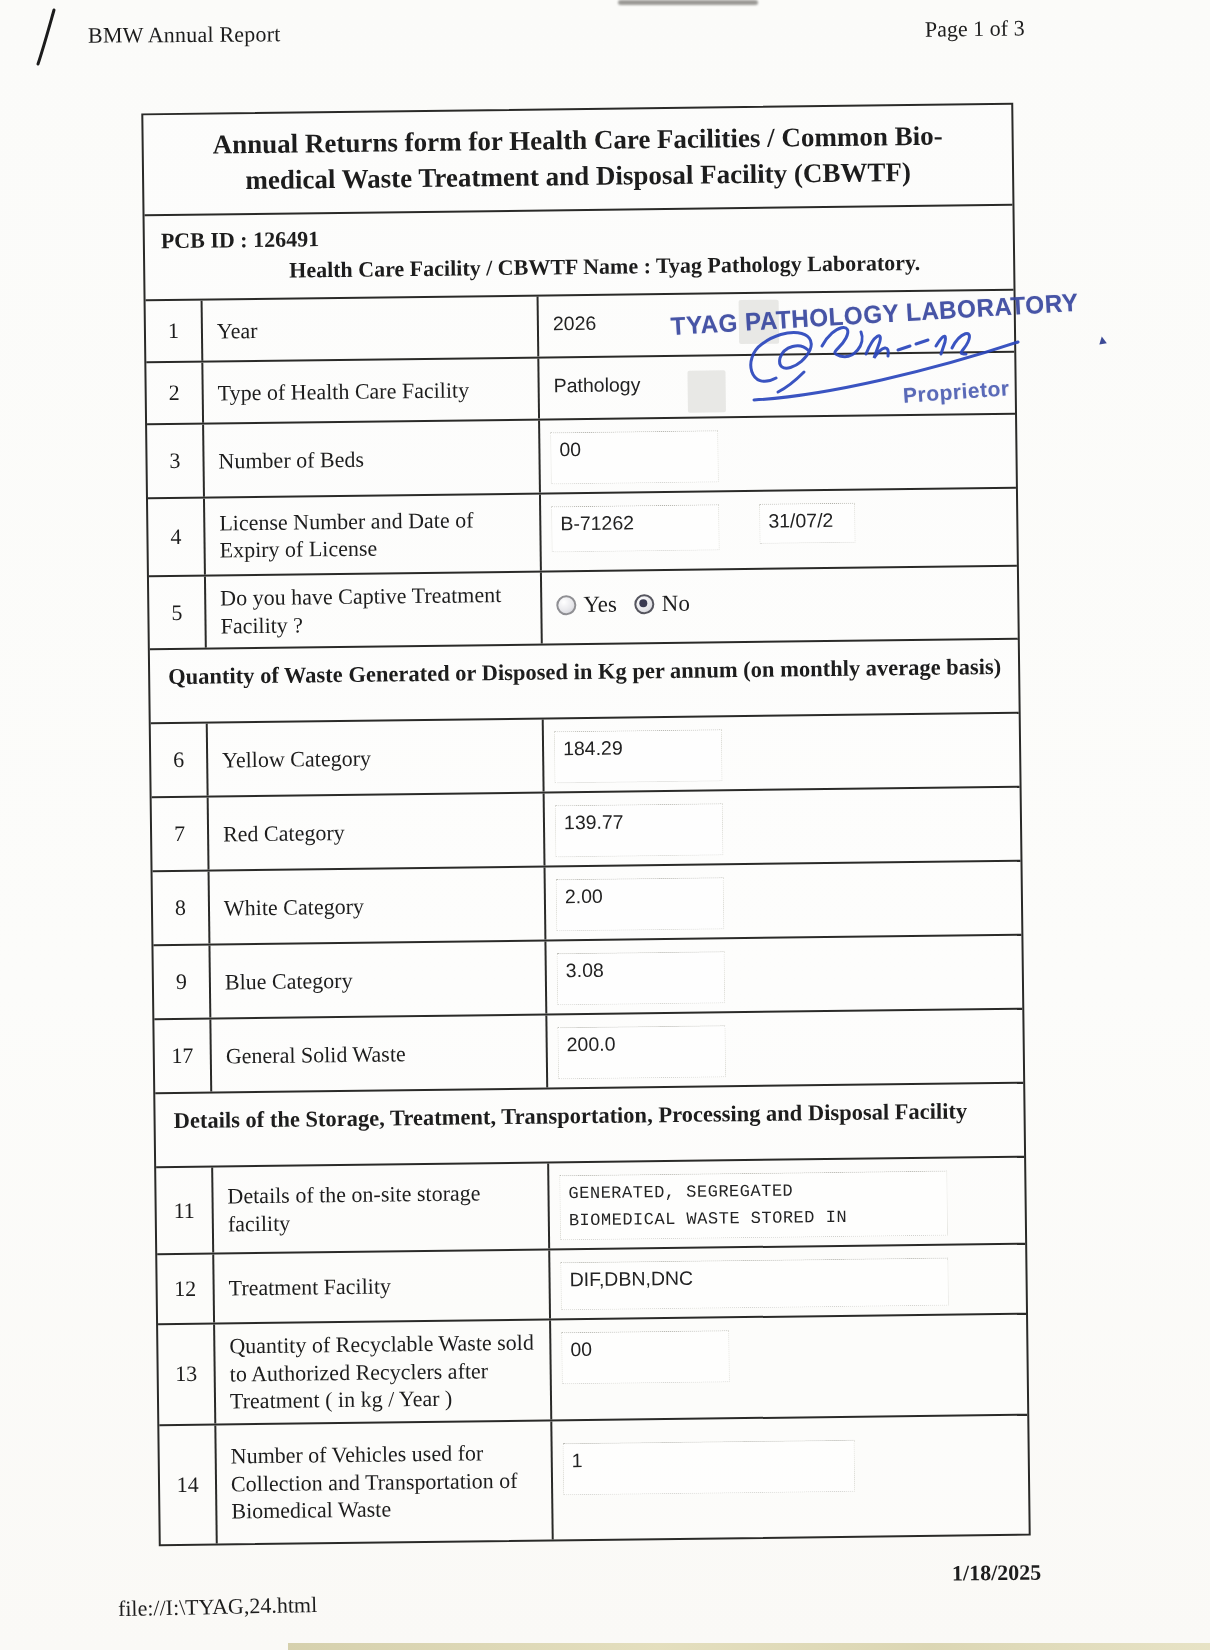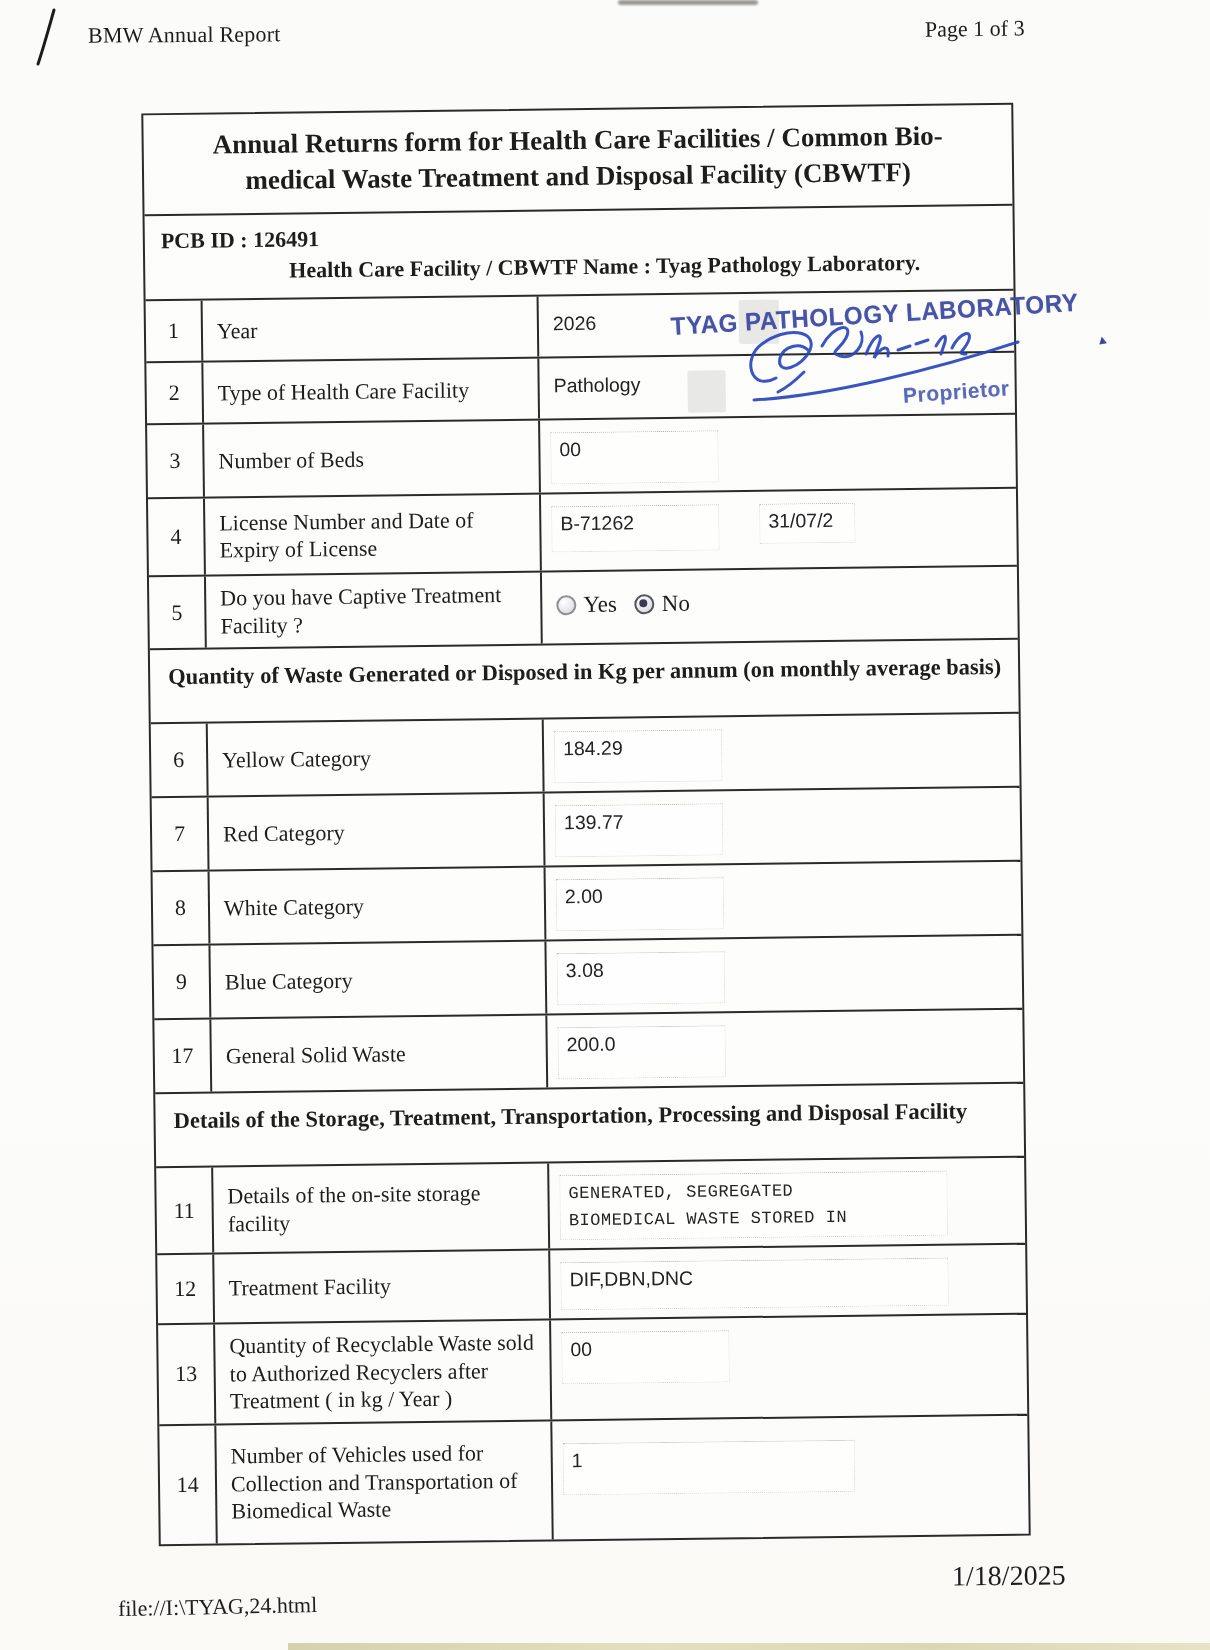--- a/index.html
+++ b/index.html
@@ -28,22 +28,23 @@
     font-size:22px;
     transform:rotate(-0.8deg);
   }
   .ftr-left{
     position:absolute;left:118px;top:1594px;
     font-size:22px;
     transform:rotate(-1.2deg);
   }
   .ftr-right{
     position:absolute;left:952px;top:1560px;
-    font-size:28px;
+    font-size:22px;
     transform:rotate(-0.6deg);
+    font-weight:bold;
   }
 
   
   .pen-slash{position:absolute;left:32px;top:8px;width:26px;height:58px;}
   .smudge{position:absolute;background:#d7d7d4;opacity:.55;border-radius:2px;}
   .smudge-top{
     position:absolute;left:618px;top:0;width:140px;height:5px;
     background:#4c4a45;opacity:.55;filter:blur(1px);border-radius:3px;
   }
   .edge-strip{

